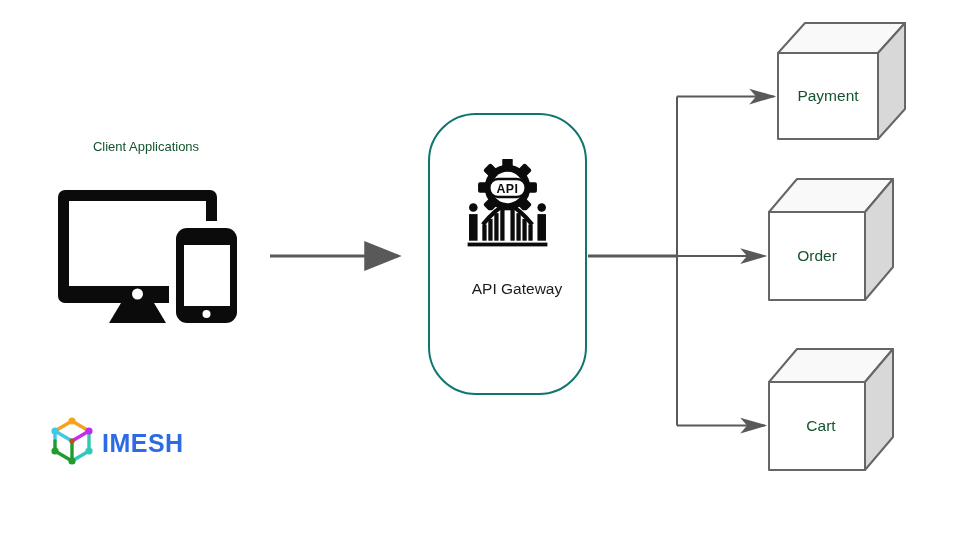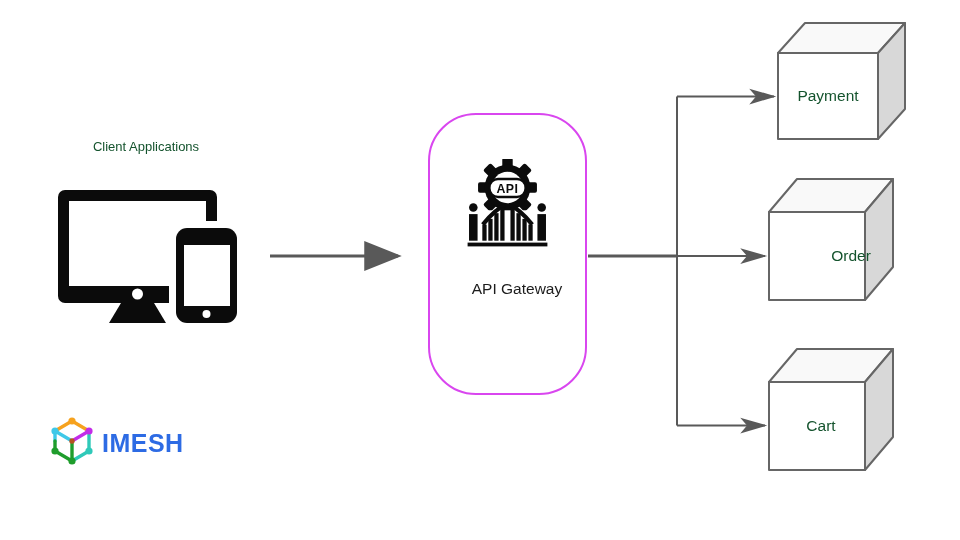--- a/index.html
+++ b/index.html
@@ -5,28 +5,28 @@
   html,body{margin:0;padding:0;background:#fff;}
   .canvas{
     position:relative;width:960px;height:540px;background:#ffffff;overflow:hidden;
     font-family:"Liberation Sans",sans-serif;color:#1c1c1c;
   }
   .layer{position:absolute;left:0;top:0;width:960px;height:540px;}
   .label{position:absolute;font-size:15px;color:#14532d;display:flex;align-items:center;justify-content:center;text-align:center;}
   .client-label{left:58px;top:136px;width:176px;height:20px;font-size:13px;}
   .gateway{
     position:absolute;left:428px;top:113px;width:159px;height:282px;
-    border:2px solid #d946ef;border-radius:48px;background:#fff;box-sizing:border-box;
+    border:2px solid #0f766e;border-radius:48px;background:#fff;box-sizing:border-box;
     display:flex;flex-direction:column;align-items:center;
   }
   .gateway-icon{margin-top:44px;}
   .gw-label{margin-top:26px;font-size:15.5px;margin-left:19px;}
   .svc-label{font-size:15.5px;}
   .svc-payment{left:778px;top:53px;width:100px;height:86px;}
-  .svc-order{left:769px;top:212px;width:96px;height:88px;padding-left:34px;}
+  .svc-order{left:769px;top:212px;width:96px;height:88px;}
   .svc-cart{left:769px;top:382px;width:104px;height:88px;}
   .cube{stroke:#666;stroke-width:2;stroke-linejoin:round;}
   .connector{stroke:#595959;fill:none;}
   .w3{stroke-width:3;}
   .w2{stroke-width:2;}
   .logo-svg{position:absolute;left:48px;top:414px;}
   .logo-text{font-weight:bold;font-size:25px;letter-spacing:0.5px;}
   .api-text{font-weight:bold;font-size:13px;letter-spacing:0.5px;}
 </style>
 </head>

